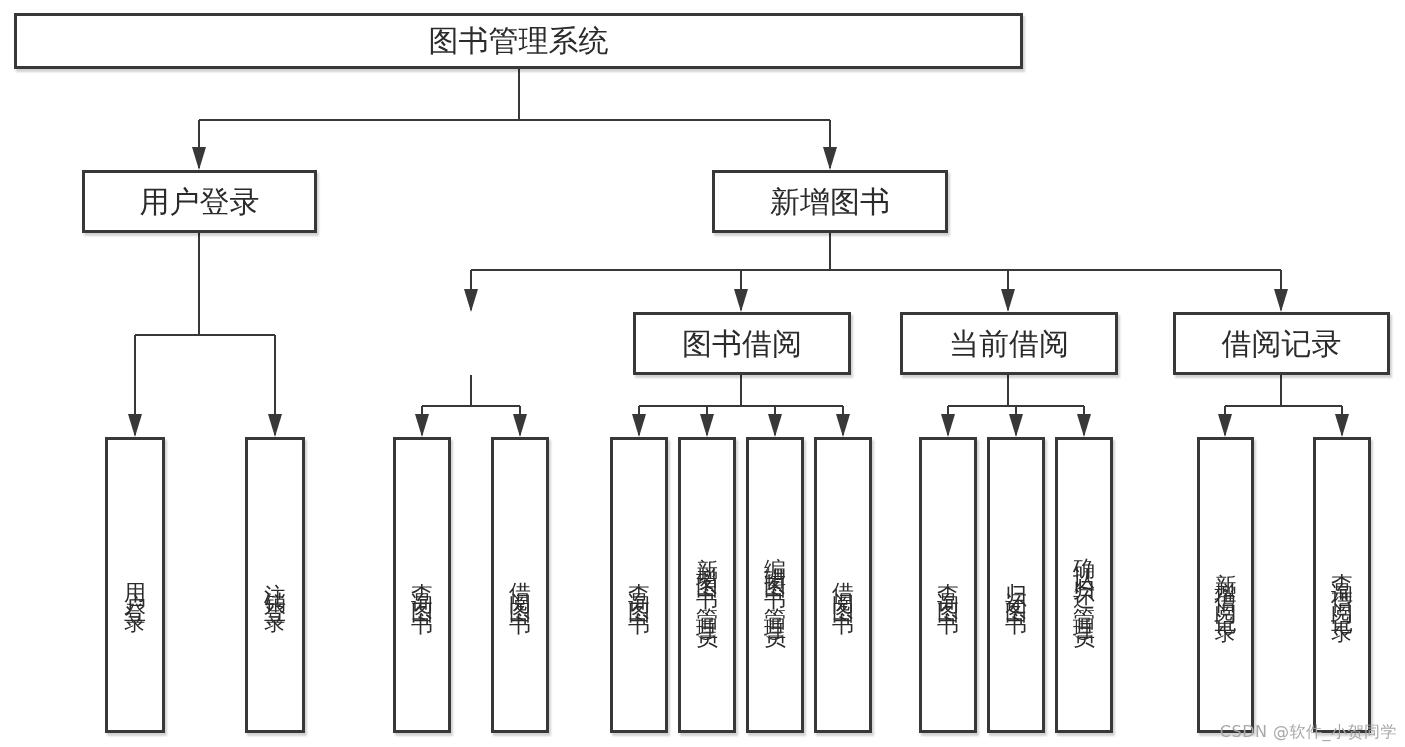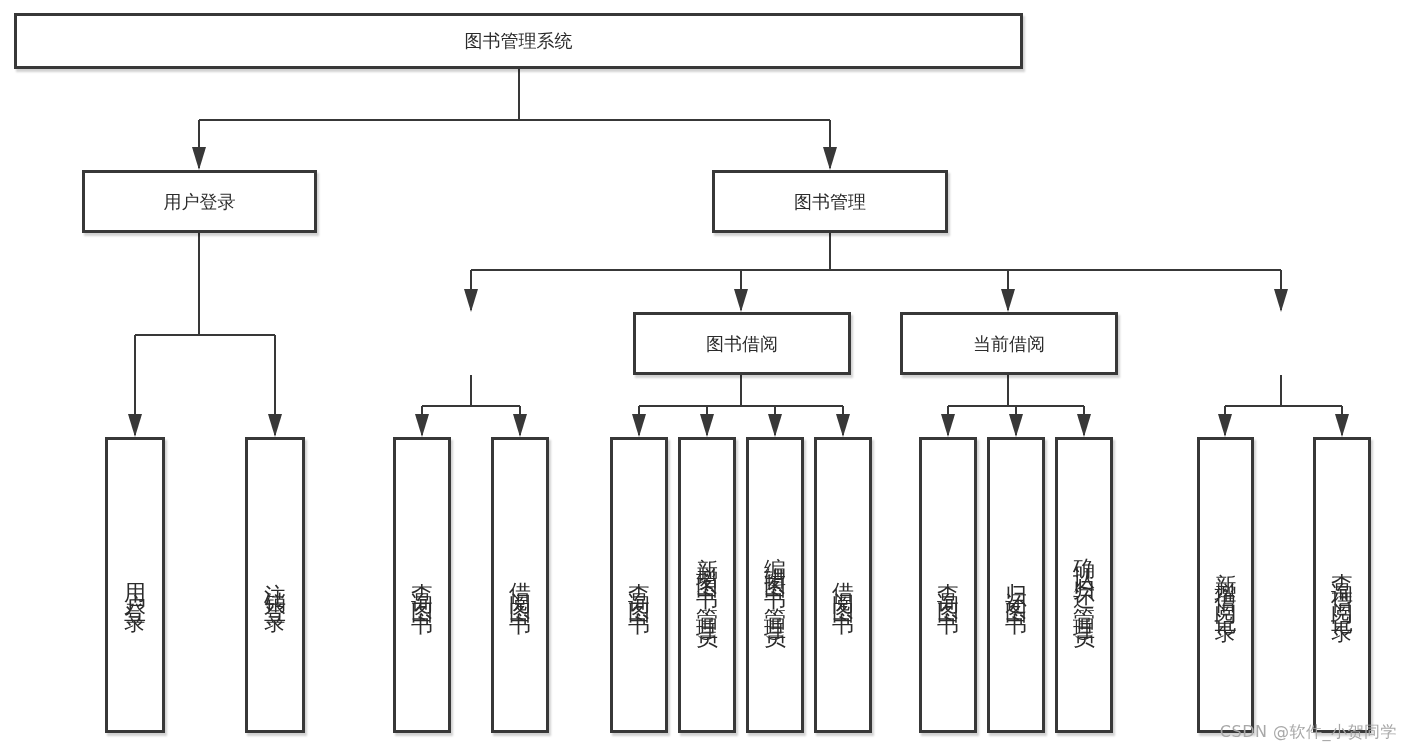--- a/index.html
+++ b/index.html
@@ -18,21 +18,21 @@
     background: #ffffff;
     border: 3px solid #383838;
     box-shadow: 2px 3px 2px rgba(0,0,0,0.18);
     display: flex;
     align-items: center;
     justify-content: center;
     color: #2b2b2b;
     text-align: center;
     white-space: nowrap;
   }
-  .node.h { font-size: 18px; line-height: 1.2; }
+  .node.h { font-size: 30px; line-height: 1.2; }
   .node.v {
     writing-mode: vertical-rl;
     text-orientation: mixed;
     font-size: 22px;
     letter-spacing: 10px;
     line-height: 1;
     white-space: normal;
   }
   .watermark {
     position: absolute;
@@ -95,24 +95,25 @@
     <g>
       <path d="M1281 375 V406 M1225 406 H1342 M1225 406 V435 M1342 406 V435" fill="none" stroke="#383838" stroke-width="2"></path>
       <polygon points="1218,414 1232,414 1225,437" fill="#383838"></polygon>
       <polygon points="1335,414 1349,414 1342,437" fill="#383838"></polygon>
     </g>
   </svg>
 
   <div class="node h" style="left:14px; top:13px; width:1009px; height:56px;">图书管理系统</div>
 
   <div class="node h" style="left:82px; top:170px; width:235px; height:63px;">用户登录</div>
-  <div class="node h" style="left:712px; top:170px; width:236px; height:63px;">图书管理</div>
+  <div class="node h" style="left:712px; top:170px; width:236px; height:63px;">新增图书</div>
 
   <div class="node h" style="left:900px; top:312px; width:218px; height:63px;">当前借阅</div>
   <div class="node h" style="left:633px; top:312px; width:218px; height:63px;">图书借阅</div>
+  <div class="node h" style="left:1173px; top:312px; width:217px; height:63px;">借阅记录</div>
 
   <div class="node v" style="left:105px; top:437px; width:60px; height:296px;">用户登录</div>
   <div class="node v" style="left:245px; top:437px; width:60px; height:296px;">注销登录</div>
 
   <div class="node v" style="left:393px; top:437px; width:58px; height:296px;">查询图书</div>
   <div class="node v" style="left:491px; top:437px; width:58px; height:296px;">借阅图书</div>
 
   <div class="node v" style="left:610px; top:437px; width:58px; height:296px;">查询图书</div>
   <div class="node v" style="left:678px; top:437px; width:58px; height:296px;">新增图书（管理员）</div>
   <div class="node v" style="left:746px; top:437px; width:58px; height:296px;">编辑图书（管理员）</div>

